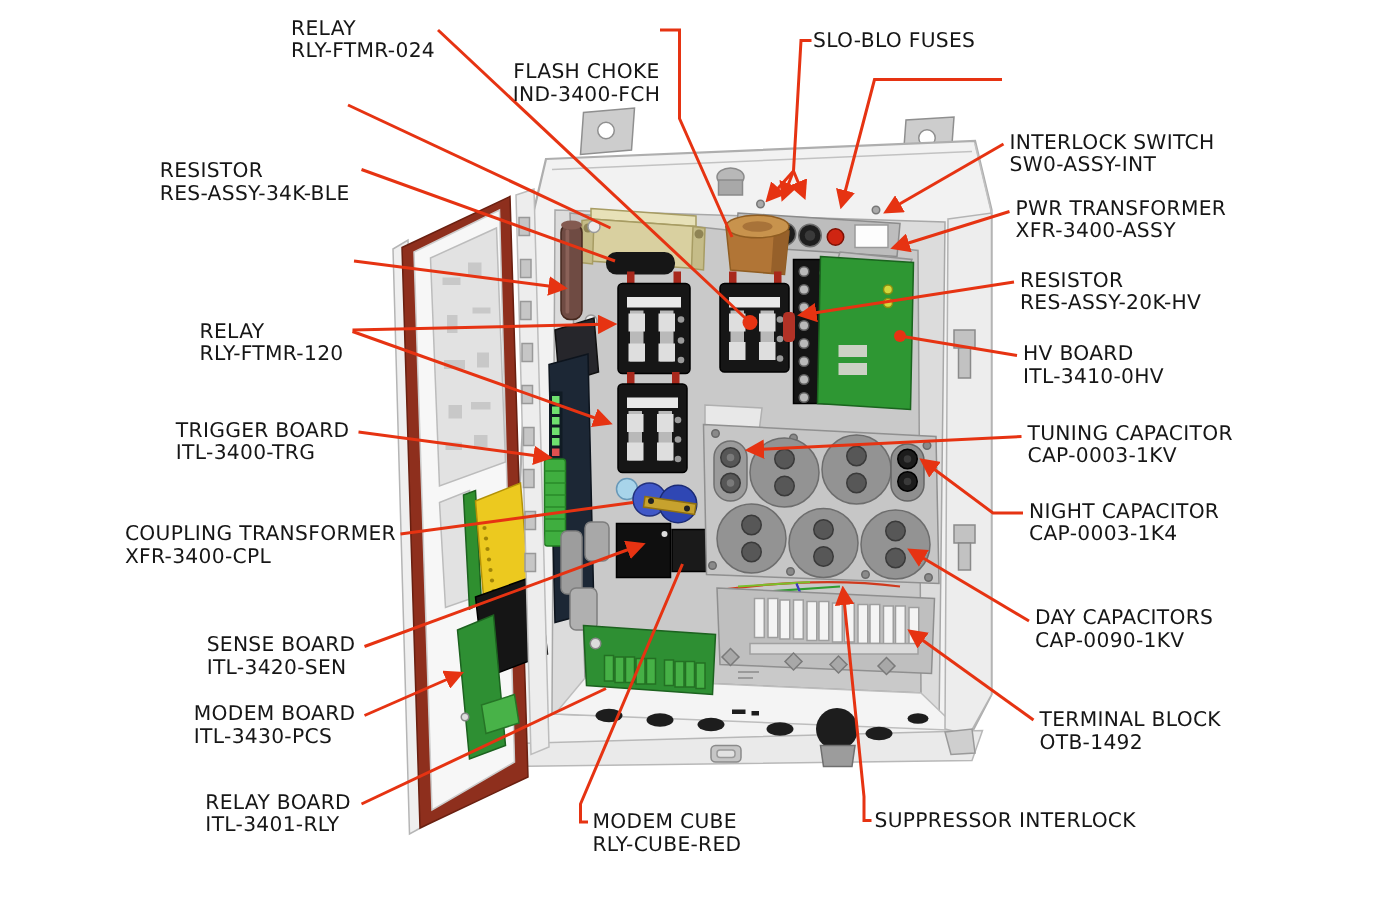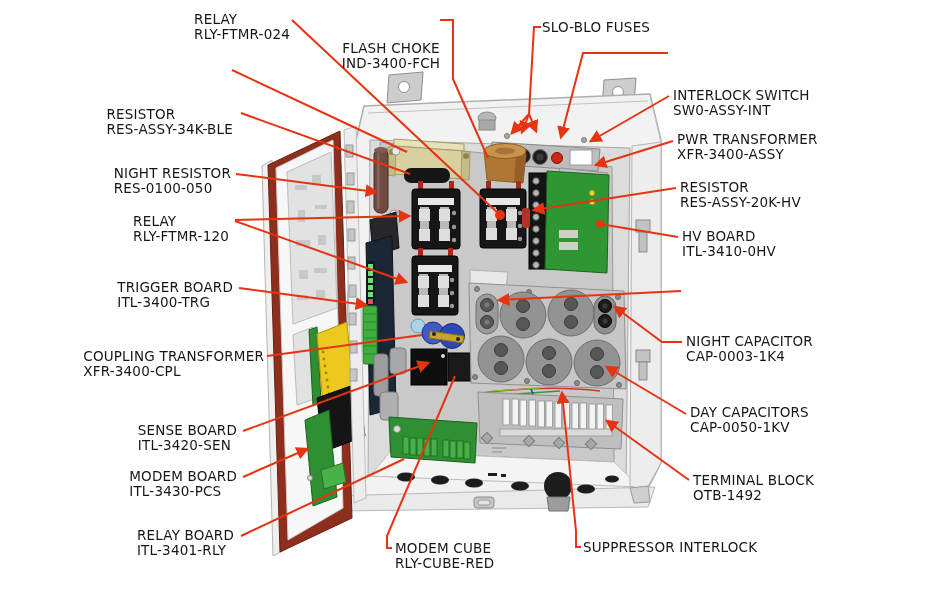--- a/index.html
+++ b/index.html
@@ -432,27 +432,31 @@
   <div>XFR-3400-ASSY</div>
 </div>
 <div class="callout" style="left:680px;top:180px">
   <div>RESISTOR</div>
   <div>RES-ASSY-20K-HV</div>
 </div>
 <div class="callout" style="left:682px;top:229px">
   <div>HV BOARD</div>
   <div>ITL-3410-0HV</div>
 </div>
+<div class="callout" style="left:685px;top:282px">
+  <div>TUNING CAPACITOR</div>
+  <div>CAP-0003-1KV</div>
+</div>
 <div class="callout" style="left:686px;top:334px">
   <div>NIGHT CAPACITOR</div>
   <div>CAP-0003-1K4</div>
 </div>
 <div class="callout" style="left:690px;top:405px">
   <div>DAY CAPACITORS</div>
-  <div>CAP-0050-1KV</div>
+  <div>CAP-0090-1KV</div>
 </div>
 <div class="callout" style="left:693px;top:473px">
   <div>TERMINAL BLOCK</div>
   <div>OTB-1492</div>
 </div>
 <div class="callout" style="left:583px;top:540px">
   <div>SUPPRESSOR INTERLOCK</div>
 </div>
 <div class="callout" style="left:395px;top:541px">
   <div>MODEM CUBE</div>
@@ -475,22 +479,18 @@
   <div>XFR-3400-CPL</div>
 </div>
 <div class="callout r" style="right:694px;top:280px">
   <div>TRIGGER BOARD</div>
   <div>ITL-3400-TRG</div>
 </div>
 <div class="callout r" style="right:698px;top:214px">
   <div>RELAY</div>
   <div>RLY-FTMR-120</div>
 </div>
-<div class="callout r" style="right:696px;top:166px">
-  <div>NIGHT RESISTOR</div>
-  <div>RES-0100-050</div>
-</div>
 <div class="callout r" style="right:694px;top:107px">
   <div>RESISTOR</div>
   <div>RES-ASSY-34K-BLE</div>
 </div>
 
 </div>
 
 </body></html>

